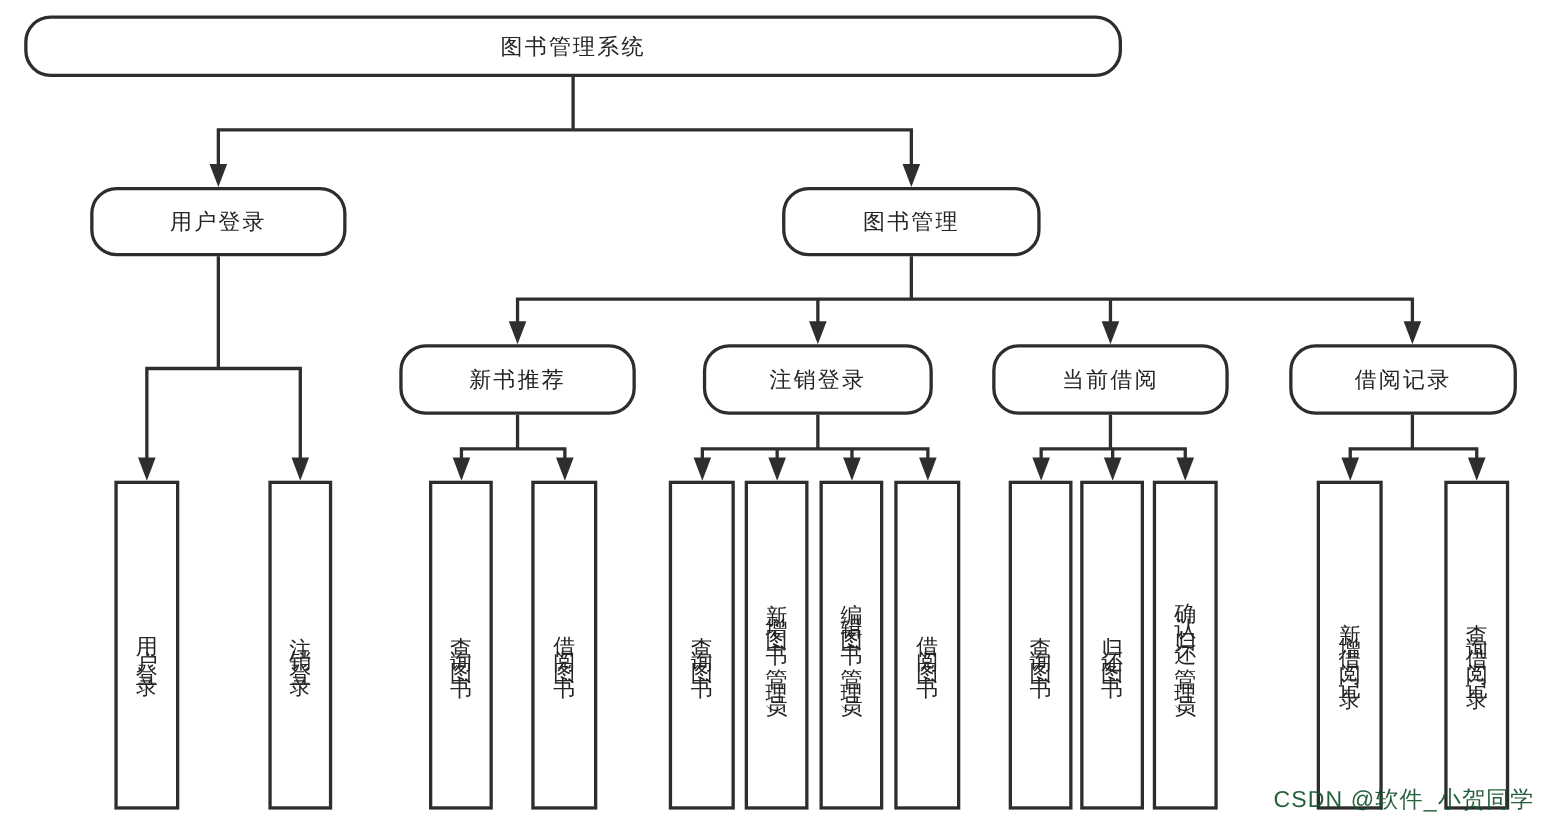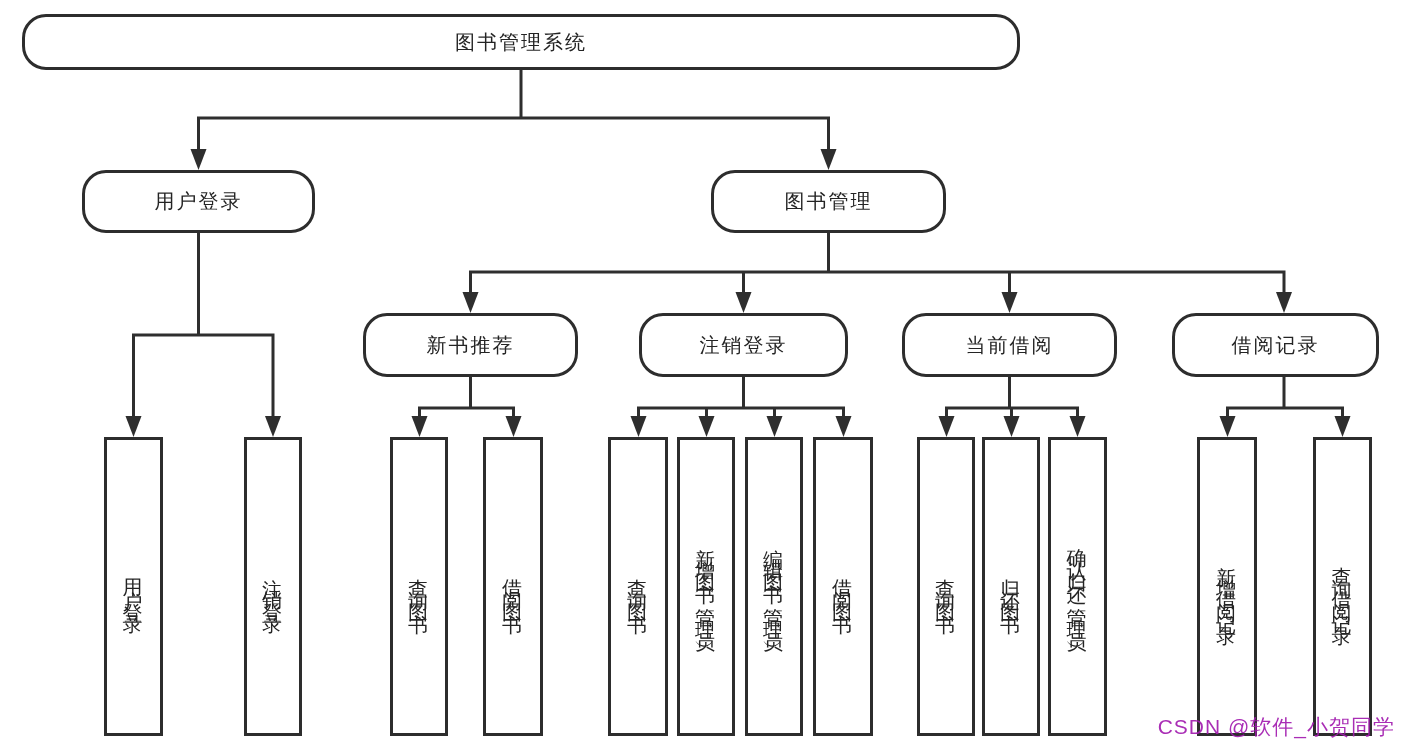--- a/index.html
+++ b/index.html
@@ -14,21 +14,21 @@
     display:flex; align-items:center; justify-content:center;
     text-align:center; white-space:nowrap;
   }
   .h { font-size:20px; letter-spacing:2px;border-radius:24px; }
   .v {
     writing-mode:vertical-rl; text-orientation:mixed;
     font-size:20px; letter-spacing:12px; white-space:normal;
   }
   .watermark {
     position:absolute; right:10px; bottom:6px; z-index:3;
-    font-size:21px; color:#a21caf; opacity:0.92; letter-spacing:1px;
+    font-size:21px; color:#14532d; opacity:0.92; letter-spacing:1px;
   }
 </style>
 </head>
 <body>
 
 <div class="stage">
 
   <svg class="connectors" viewBox="0 0 1405 747" xmlns="http://www.w3.org/2000/svg">
     <path fill="none" stroke="#2e2e2e" stroke-width="3" d="
       M521 68 L521 118

